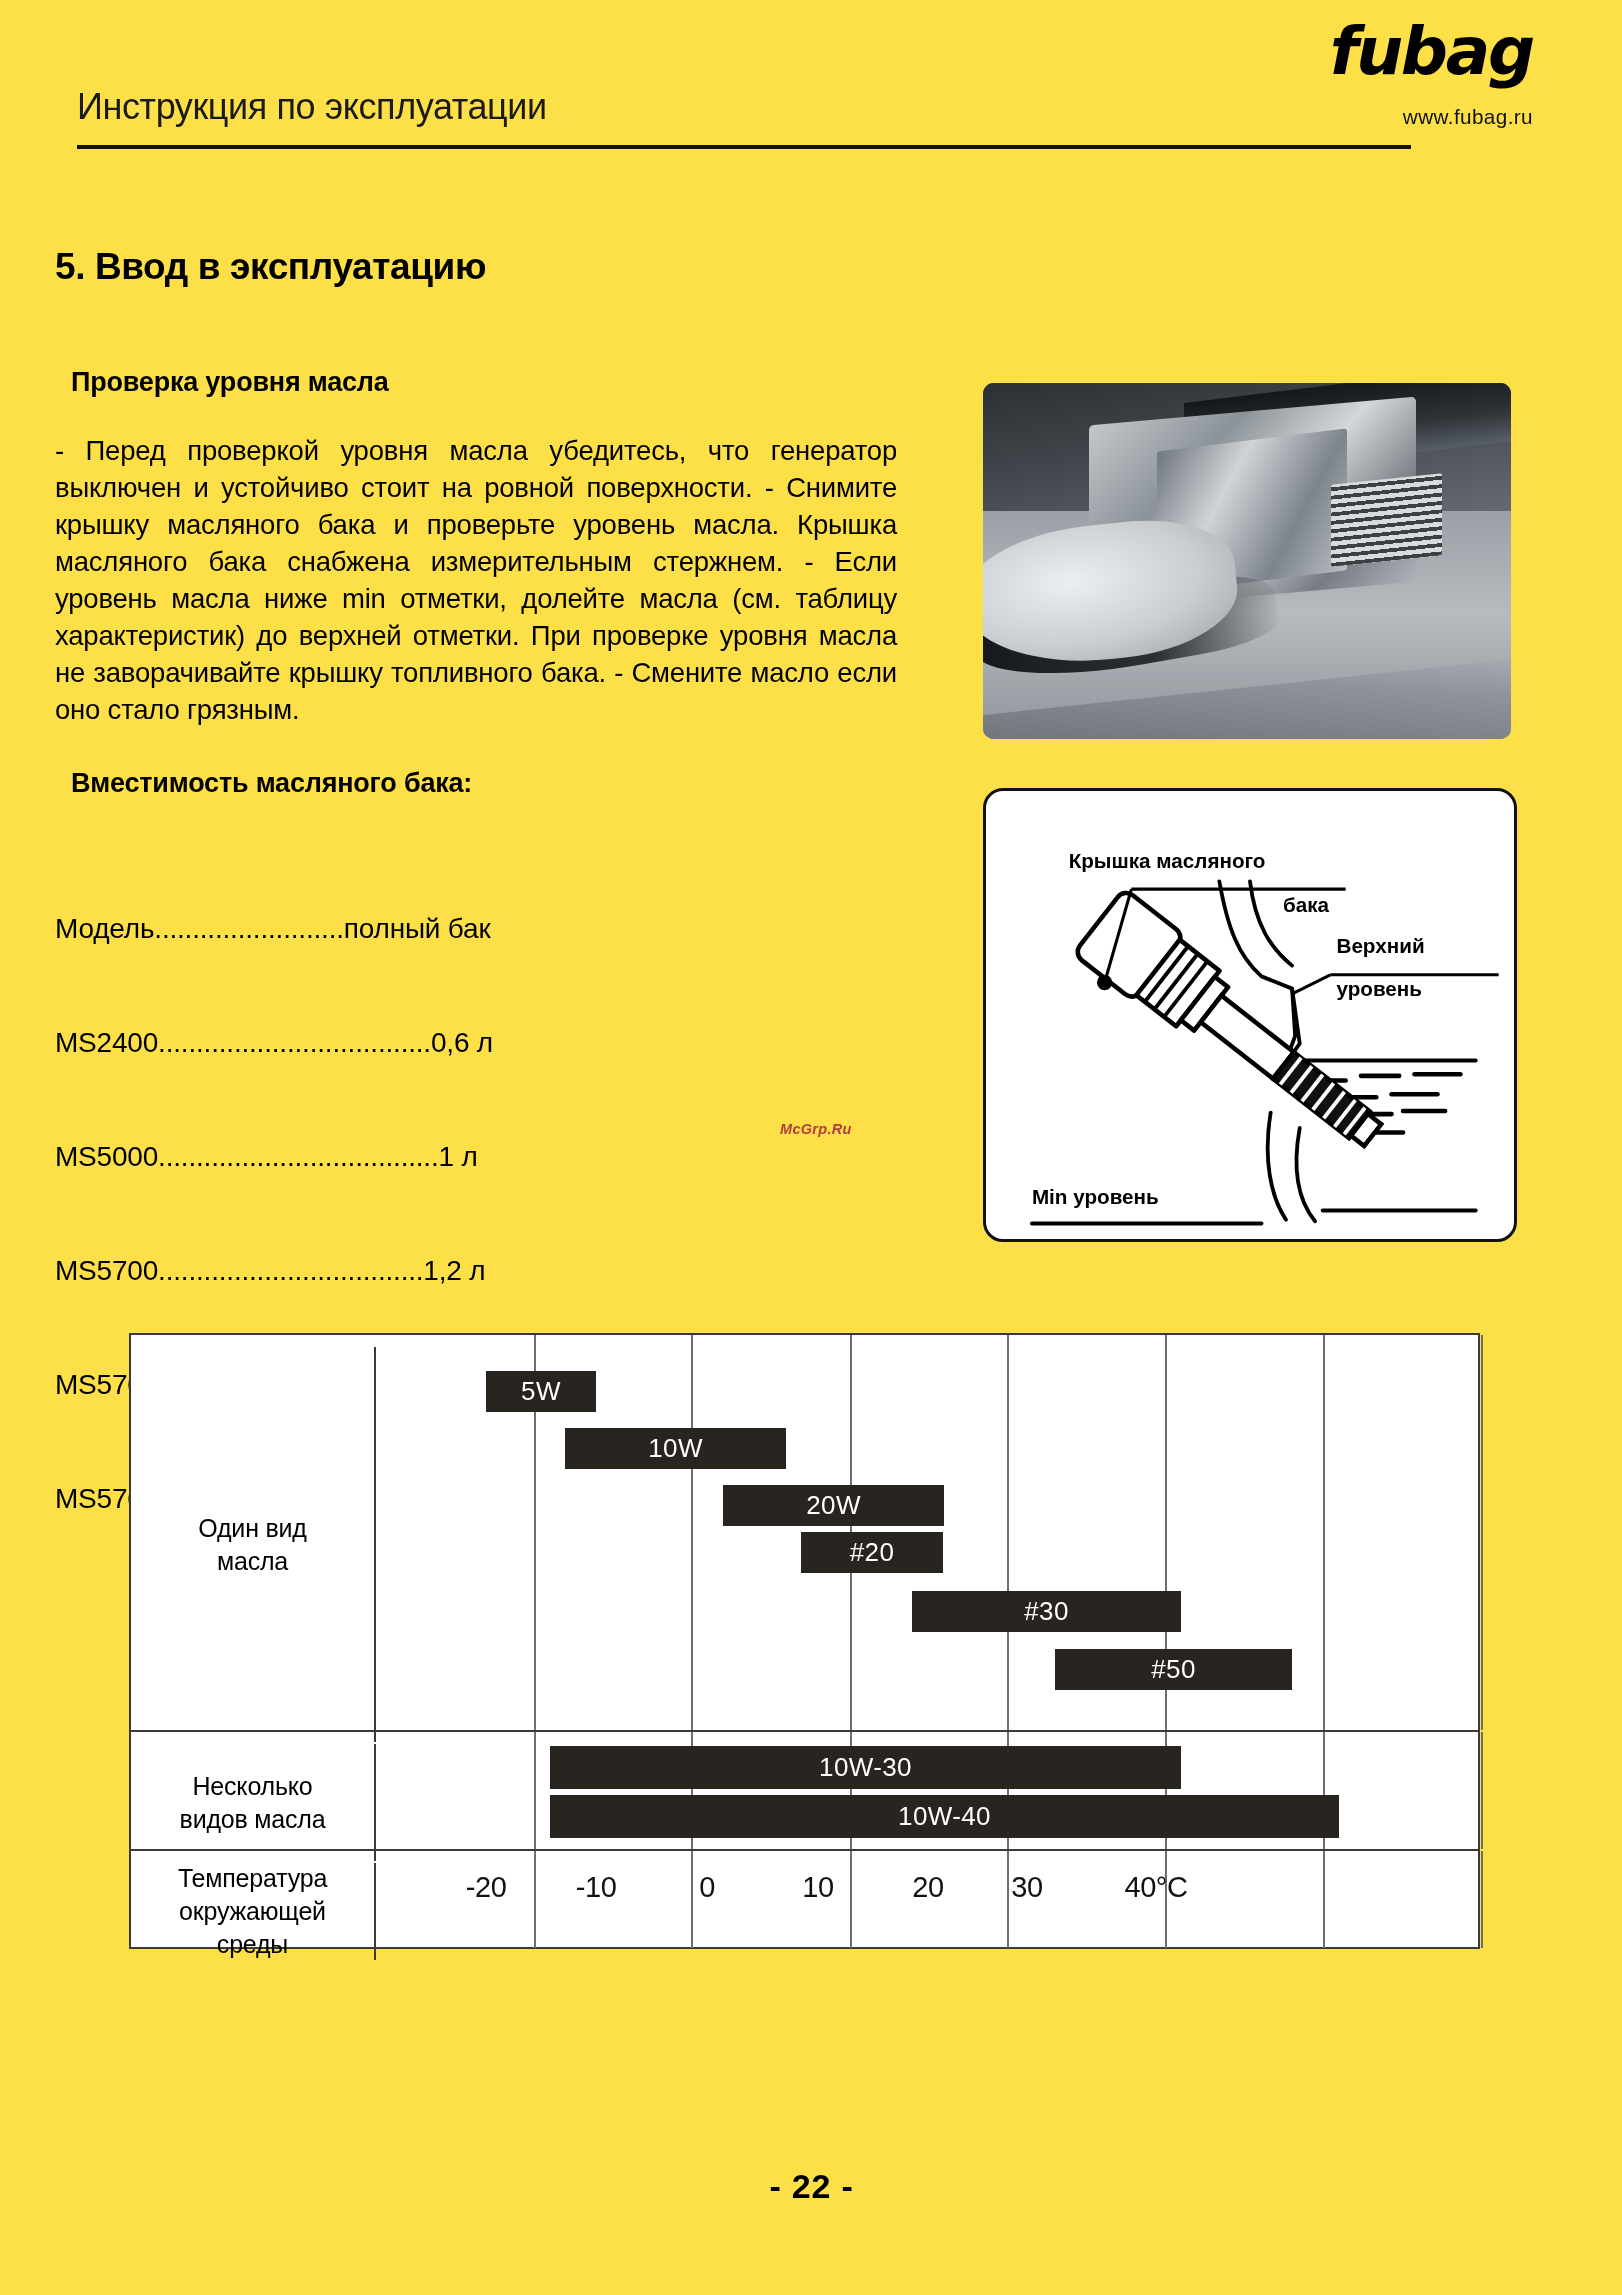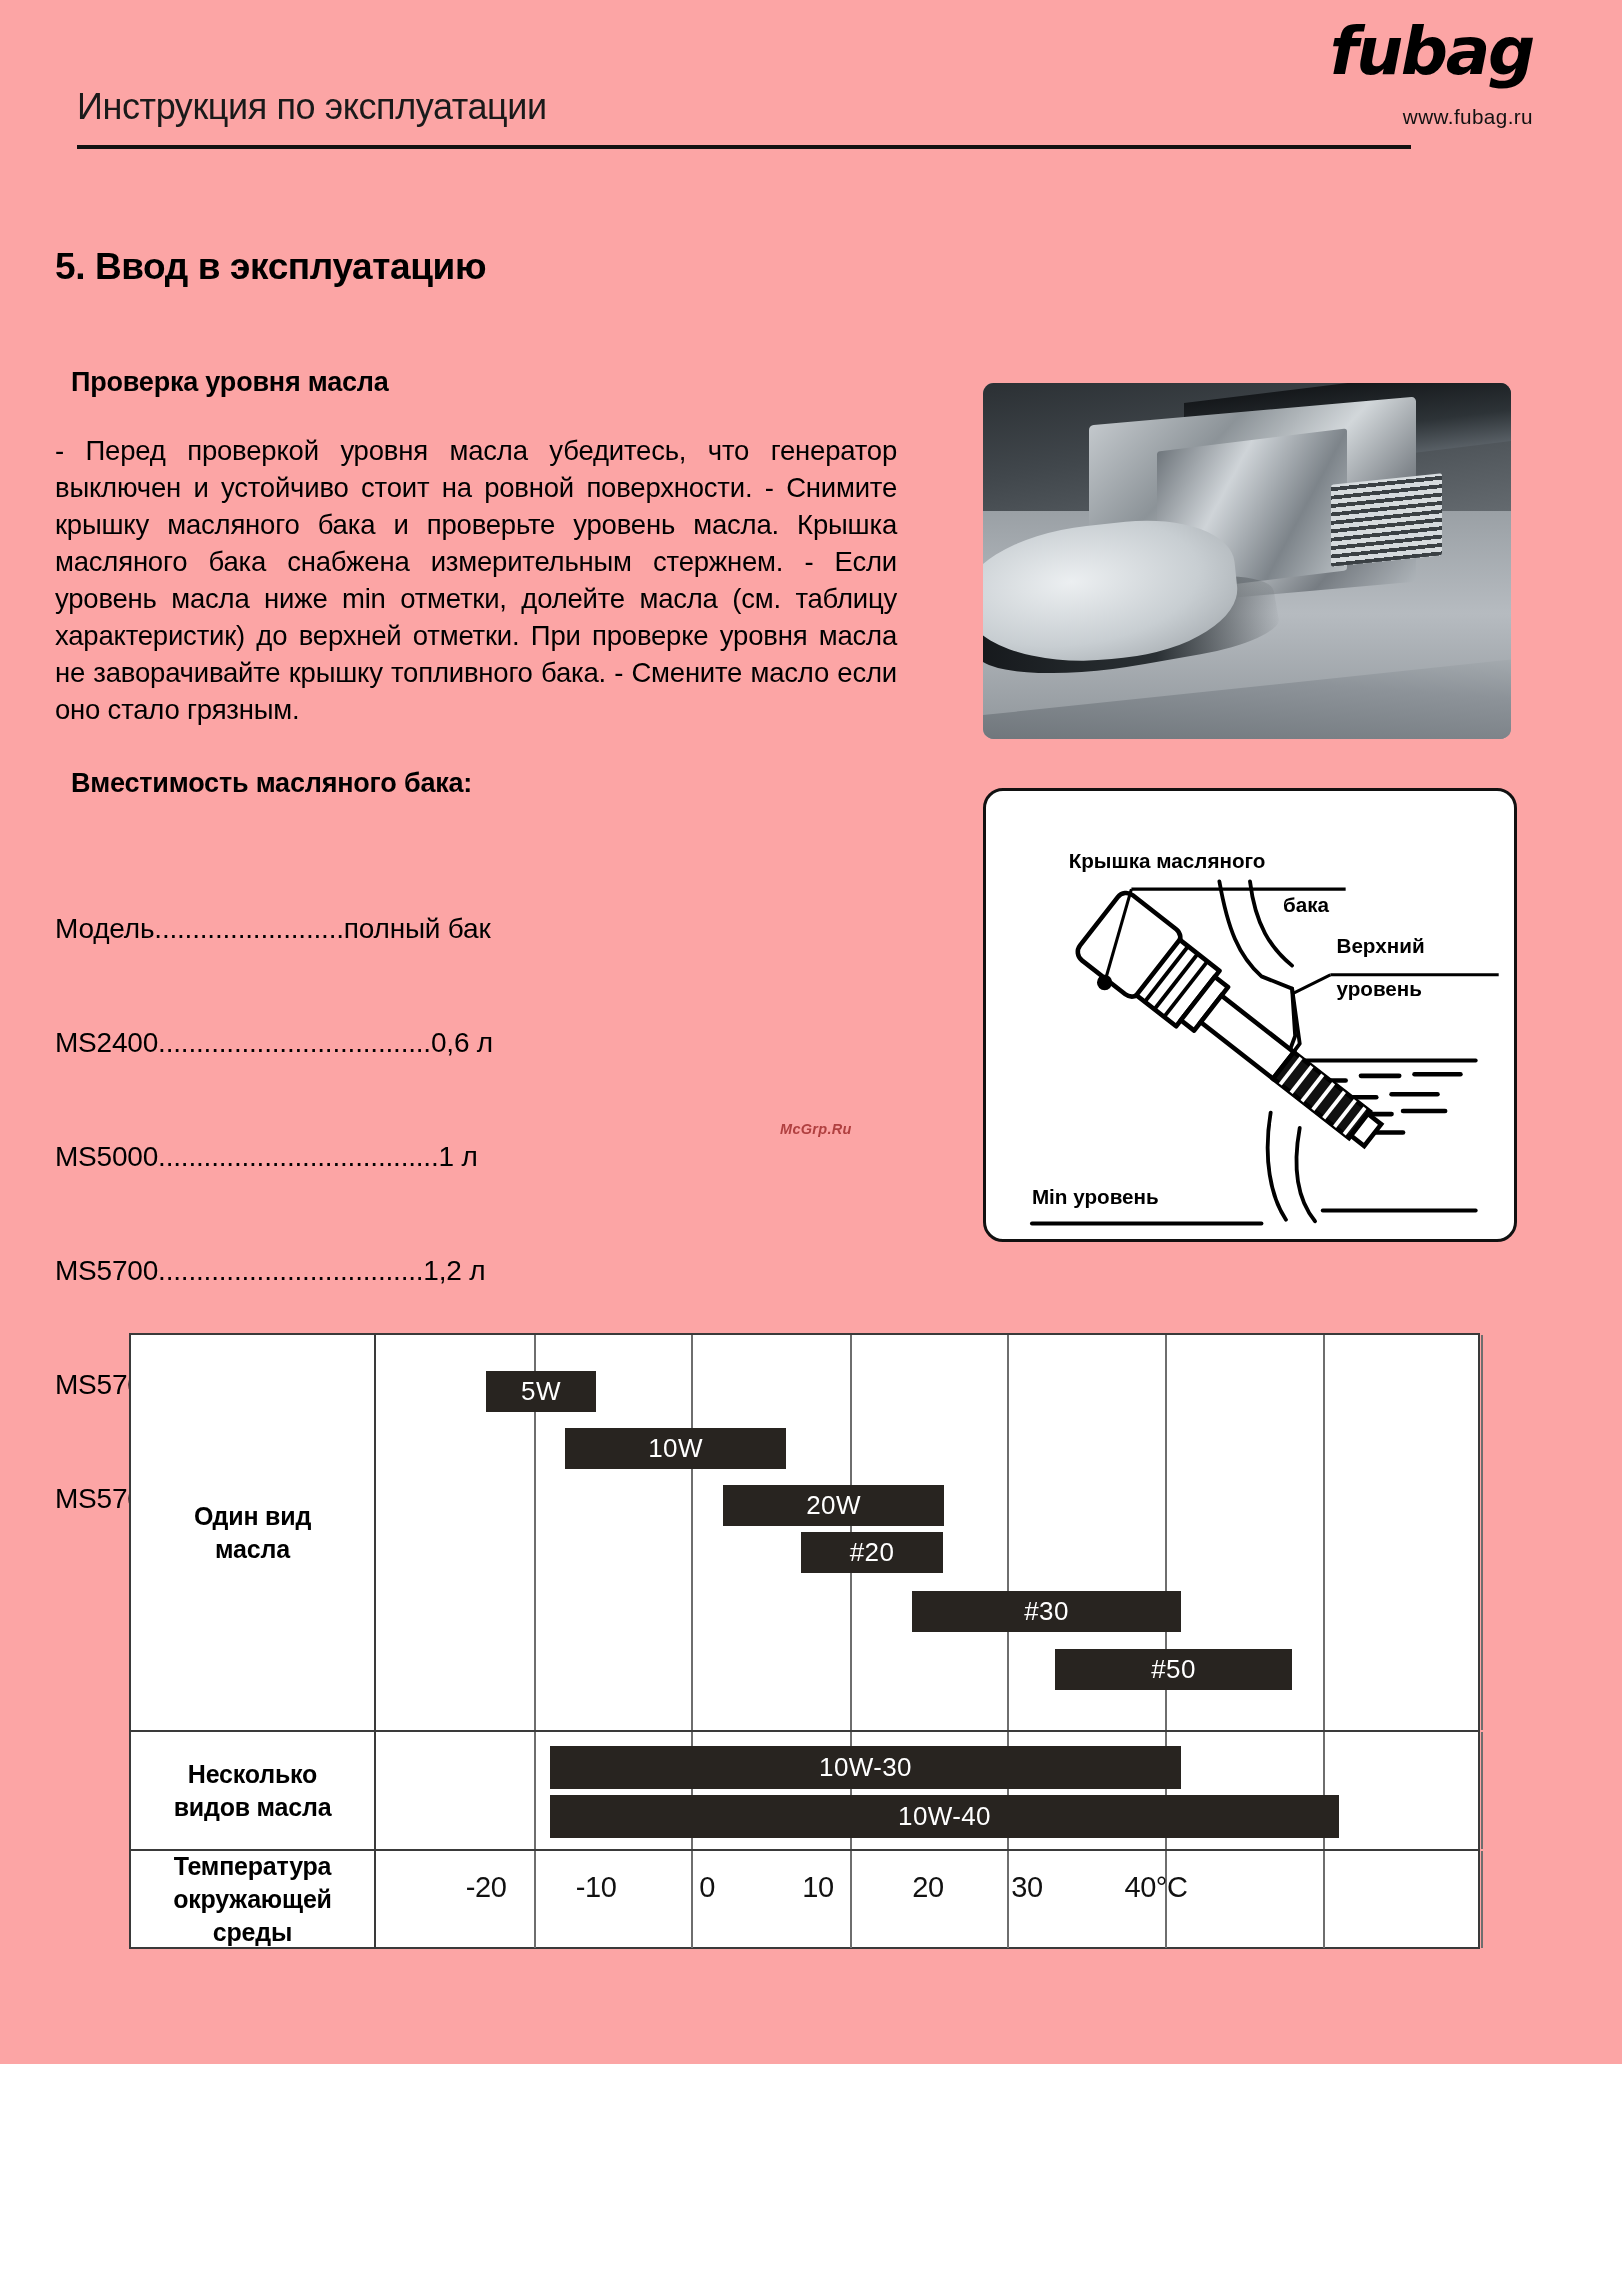--- a/index.html
+++ b/index.html
@@ -7,22 +7,22 @@
     padding: 0;
     background: #ffffff;
   }
   body {
     font-family: "Liberation Sans", sans-serif;
     color: #000000;
   }
   .page {
     position: relative;
     width: 1623px;
-    height: 2064px;
-    background: #fca5a5;
+    height: 2295px;
+    background: #fde047;
     overflow: hidden;
   }
 
   
   .header {
     position: absolute;
     left: 0;
     top: 0;
     width: 1623px;
     height: 184px;
@@ -226,30 +226,30 @@
     left: 0;
     width: 100%;
     box-sizing: border-box;
   }
   .ot-row-single { top: 0; height: 397px; border-bottom: 2.3px solid #3a3a3a; }
   .ot-row-multi  { top: 397px; height: 119px; border-bottom: 2.3px solid #3a3a3a; }
   .ot-row-temp   { top: 516px; height: 97px; }
 
   .ot-label {
     position: absolute;
-    left: 0; top: 0;
+    left: 0; top: 12px;
     width: 245px; height: 100%;
     border-right: 2.3px solid #3a3a3a;
     box-sizing: border-box;
     display: flex;
     align-items: center;
     justify-content: center;
     text-align: center;
     font-size: 25px;
-    font-weight: 700;
+    font-weight: 400;
     line-height: 33px;
     letter-spacing: -0.2px;
     color: #000;
     white-space: pre-line;
   }
   .ot-plot {
     position: absolute;
     left: 245px; top: 0;
     right: 0; height: 100%;
   }

